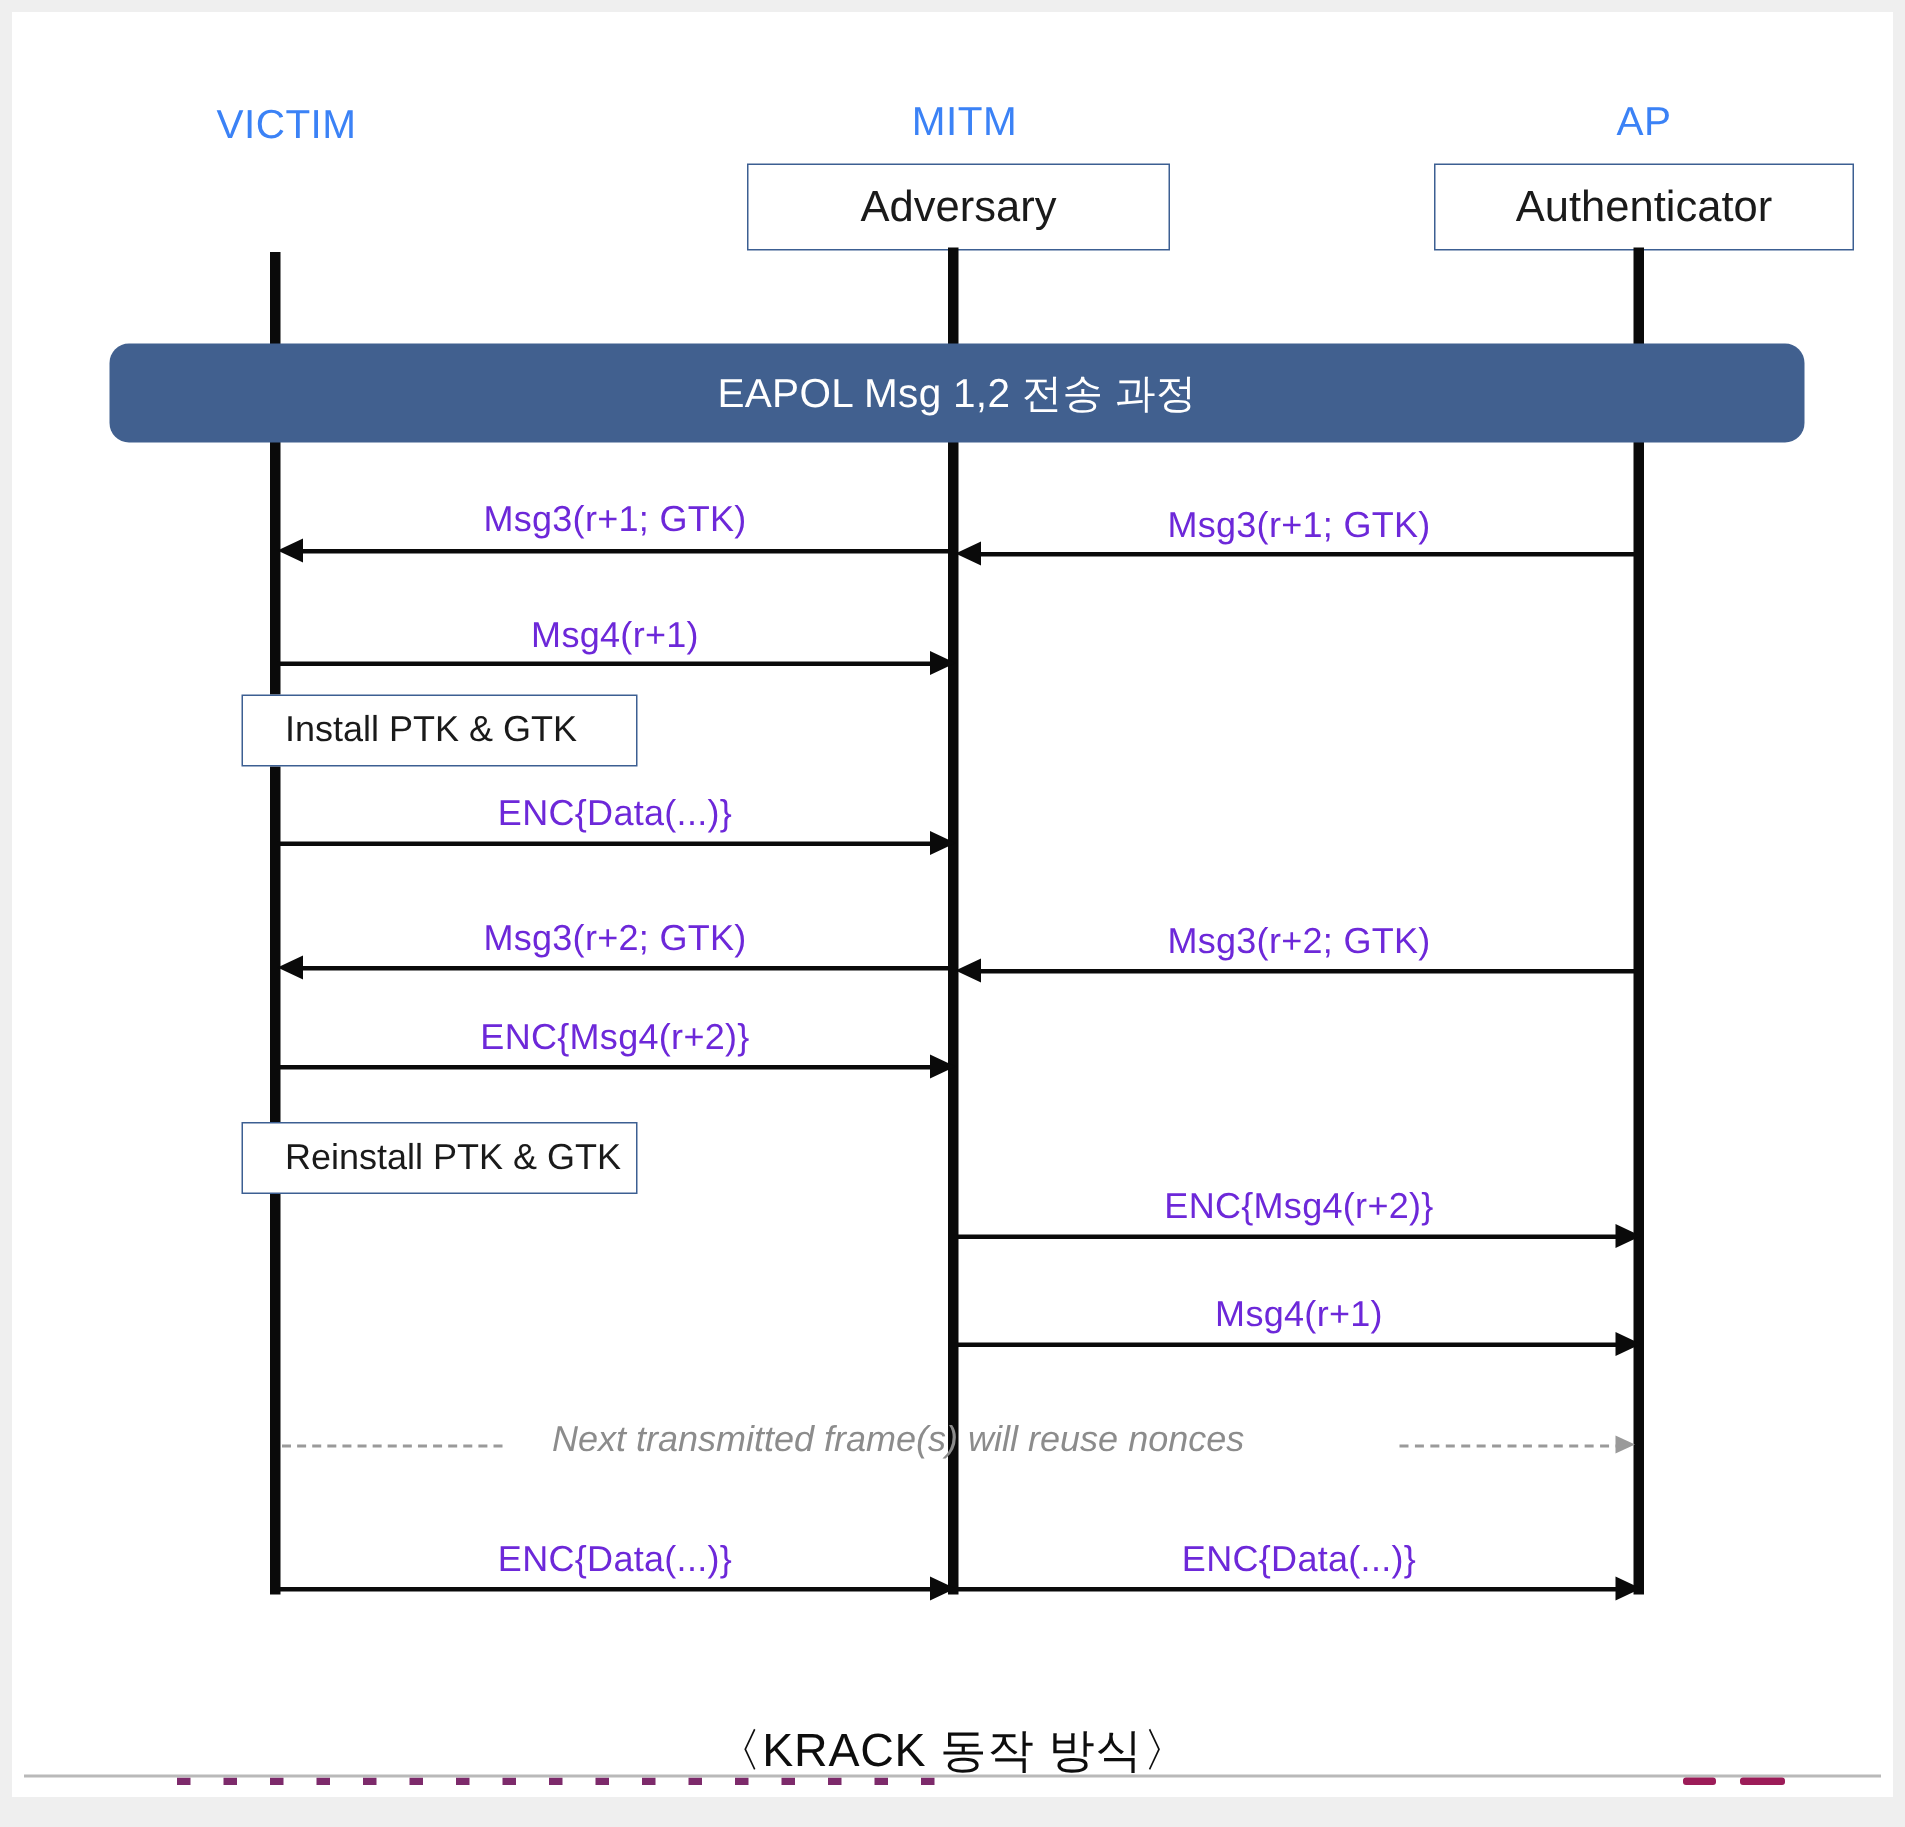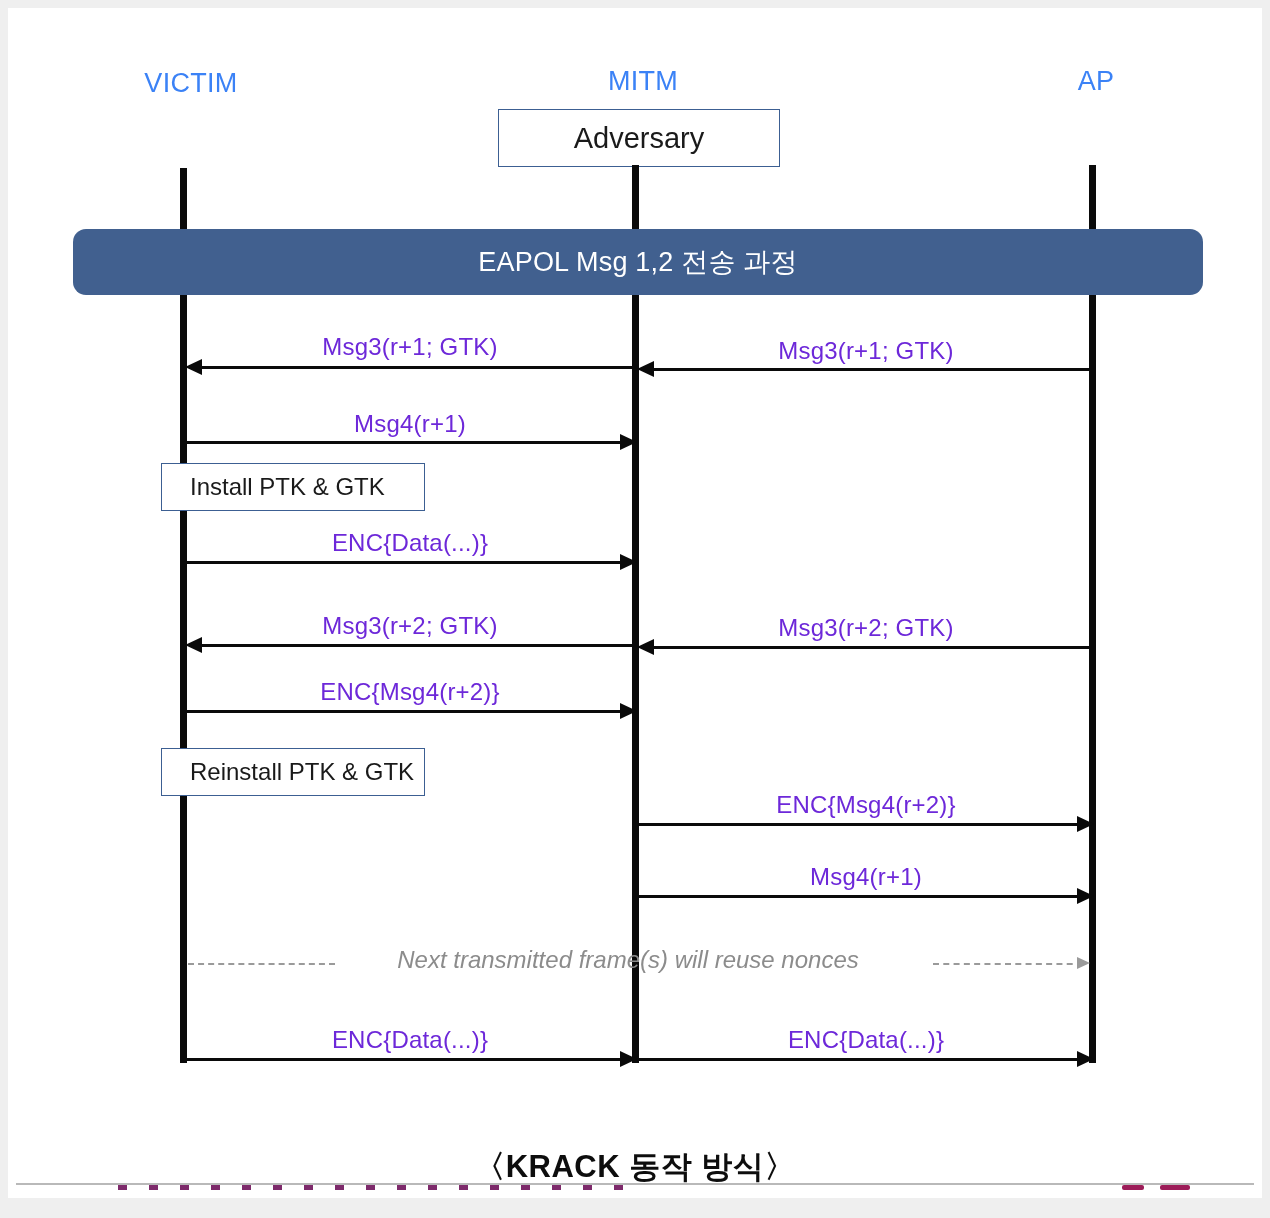--- a/index.html
+++ b/index.html
@@ -128,37 +128,36 @@
     border-top: 6px solid transparent;
     border-bottom: 6px solid transparent;
     border-left: 13px solid #9a9a9a;
   }
   .note-text {
     position: absolute;
     font-size: 24px;
     font-style: italic;
     color: #8c8c8c;
     white-space: nowrap;
-    text-align: center;
   }
 
   
   .source-text {
     position: absolute;
     font-size: 16.5px;
     color: #2b2b2b;
     white-space: nowrap;
     letter-spacing: 0.1px;
   }
   .slide-title {
     position: absolute;
     width: 100%;
     text-align: center;
     font-size: 31px;
-    font-weight: bold;
+    font-weight: normal;
     color: #0d0d0d;
     letter-spacing: 0.5px;
   }
 
   
   .bottom-rule {
     position: absolute;
     left: 16px;
     right: 16px;
     top: 1183px;
@@ -193,20 +192,23 @@
   <div id="canvas">
 
     <div class="actor-role" style="left:73px; top:60px; width:220px;">VICTIM</div>
 
     <div class="actor-role" style="left:525px; top:58px; width:220px;">MITM</div>
     <div class="actor-box" style="left:490px; top:101px; width:282px; height:58px;">
       <span>Adversary</span>
     </div>
 
     <div class="actor-role" style="left:978px; top:58px; width:220px;">AP</div>
+    <div class="actor-box" style="left:948px; top:101px; width:280px; height:58px;">
+      <span>Authenticator</span>
+    </div>
 
     <div class="lifeline" style="left:172px; top:160px; height:895px;"></div>
     <div class="lifeline" style="left:624px; top:157px; height:898px;"></div>
     <div class="lifeline" style="left:1081px; top:157px; height:898px;"></div>
 
     <div class="banner" style="left:65px; top:221px; width:1130px; height:66px;">
       <span>EAPOL Msg 1,2 전송 과정</span>
     </div>
 
     <div class="msg-label" style="left:176px; top:325px; width:452px;">Msg3(r+1; GTK)</div>

